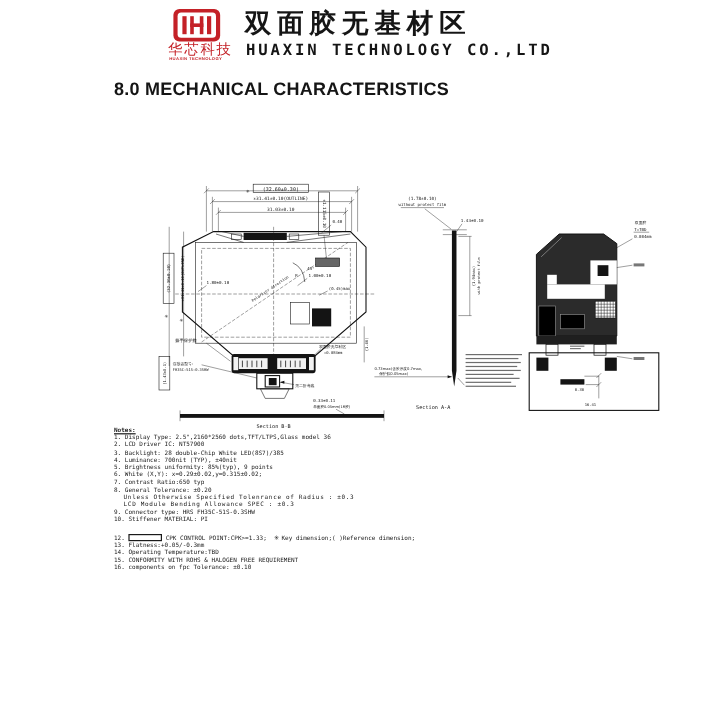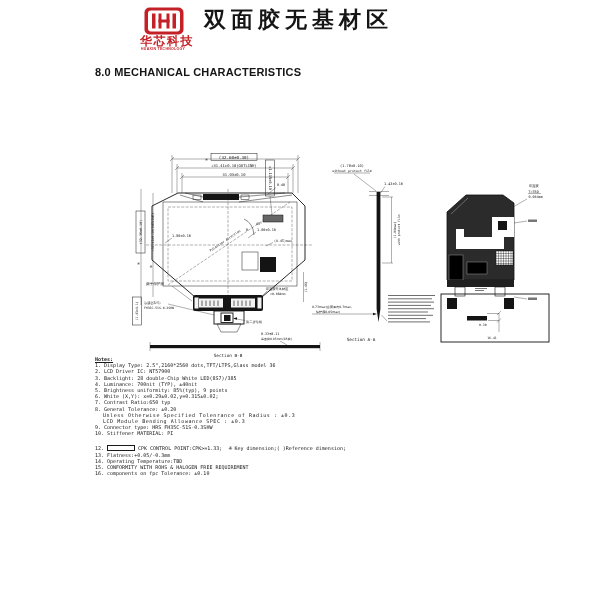--- a/index.html
+++ b/index.html
@@ -1,28 +1,28 @@
 <!DOCTYPE html>
 <html style="--red: #c42127;"><head>
 <meta charset="utf-8">
 <style>
   html,body{margin:0;padding:0;background:#888;}
   #page{position:relative;width:600px;height:600px;background:#ffffff;overflow:hidden;
         font-family:"Liberation Sans","DejaVu Sans",sans-serif;color:#151515;}
   
   #logo{position:absolute;left:144px;top:7px;}
-  #logo-cn{position:absolute;left:140px;top:33px;font-size:12px;font-weight:bold;
+  #logo-cn{position:absolute;left:140px;top:33px;font-size:12px;font-weight:normal;
            color:var(--red);letter-spacing:1.5px;font-family:"DejaVu Sans",sans-serif;}
   #logo-en{position:absolute;left:141px;top:47px;font-size:3.5px;color:var(--red);
            letter-spacing:.3px;font-weight:bold;}
   #title-cn{position:absolute;left:204px;top:5px;font-size:22px;font-weight:bold;
             letter-spacing:5px;font-family:"DejaVu Serif","DejaVu Sans",serif;white-space:nowrap;}
   #title-en{position:absolute;left:205px;top:35px;font-size:13px;font-weight:bold;
             letter-spacing:2.4px;font-family:"DejaVu Sans Mono",monospace;white-space:nowrap;}
-  #sec-title{position:absolute;left:95px;top:66px;font-size:11px;font-weight:bold;letter-spacing:.2px;}
+  #sec-title{position:absolute;left:95px;top:66px;font-size:15px;font-weight:bold;letter-spacing:.2px;}
   
   #drawings{position:absolute;left:0;top:145px;}
   svg .ln{fill:none;stroke:#1b1b1b;stroke-width:.5px;}
   svg .lt{fill:none;stroke:#1b1b1b;stroke-width:.35px;}
   svg .ln2{fill:none;stroke:#111;stroke-width:.9px;}
   svg .dsh{stroke-dasharray:3 1.4;}
   svg .fl{fill:#141414;stroke:none;}
   svg text{fill:#151515;font-family:"DejaVu Sans Mono","DejaVu Sans",monospace;}
   svg text.cjk{font-family:"DejaVu Sans",sans-serif;}
   
@@ -46,20 +46,21 @@
     <rect x="4" y="3.5" width="32" height="21" rx="3" fill="#ffffff"></rect>
     <rect x="8" y="6.5" width="3.5" height="15" fill="var(--red)"></rect>
     <rect x="28.5" y="6.5" width="3.5" height="15" fill="var(--red)"></rect>
     <rect x="14.5" y="6.5" width="3" height="15" fill="var(--red)"></rect>
     <rect x="22.5" y="6.5" width="3" height="15" fill="var(--red)"></rect>
     <rect x="14.5" y="12.5" width="11" height="3" fill="var(--red)"></rect>
   </svg>
   <div id="logo-cn">华芯科技</div>
   <div id="logo-en">HUAXIN TECHNOLOGY</div>
   <div id="title-cn">双面胶无基材区</div>
+  <div id="title-en">HUAXIN TECHNOLOGY CO.,LTD</div>
 
   <div id="sec-title">8.0 MECHANICAL CHARACTERISTICS</div>
 
   <svg id="drawings" width="600" height="235" viewBox="0 0 600 235">
 
     <g>
 
       <line class="lt" x1="172" y1="14" x2="298" y2="14"></line>
       <path class="lt" d="M170,16 L174,12 M296,16 L300,12"></path>
       <path class="lt" d="M172,10 L172,48 M298,10 L298,48"></path>

